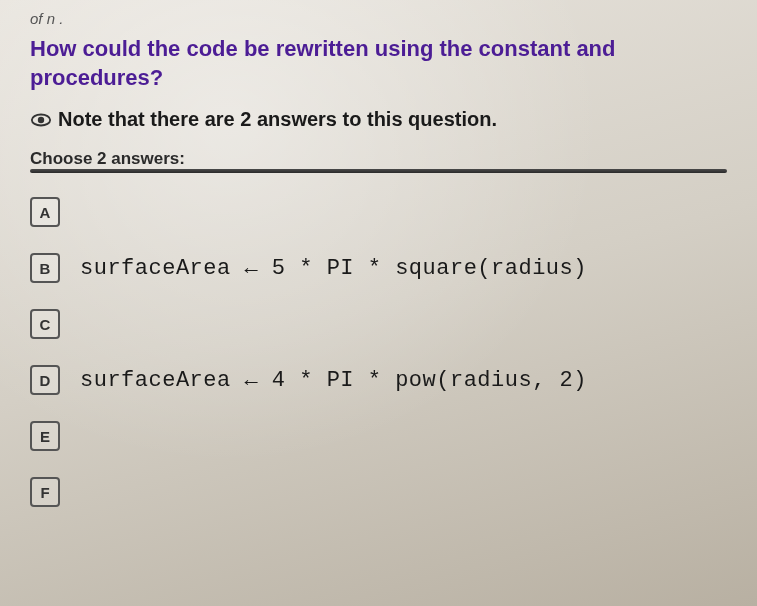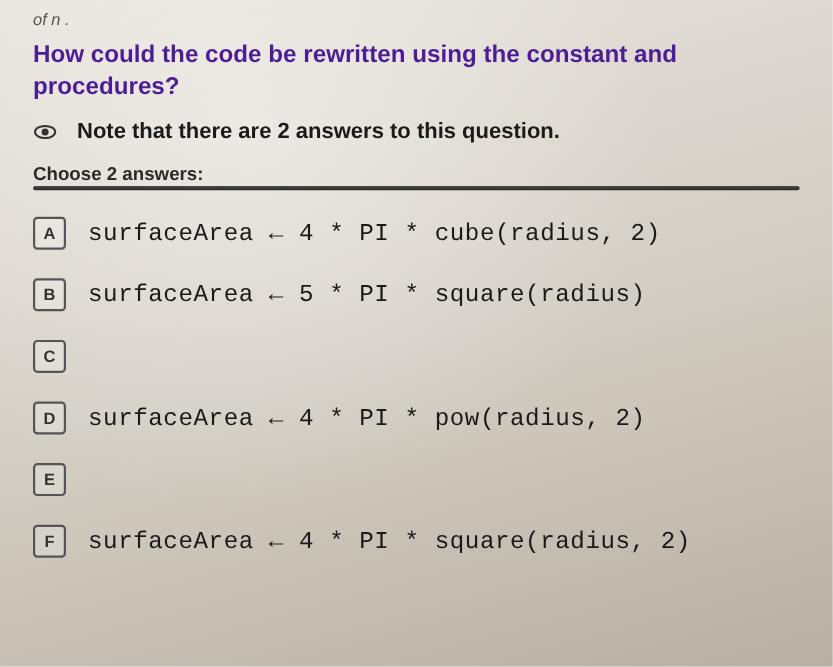--- a/index.html
+++ b/index.html
@@ -34,21 +34,21 @@
     .question {
       font-size: 22px;
       font-weight: 700;
       color: #4c1d95;
       margin-bottom: 16px;
       line-height: 1.3;
     }
     .note-line {
       display: flex;
       align-items: center;
-      gap: 18px;
+      gap: 6px;
       margin-bottom: 18px;
     }
     .eye-icon {
       width: 22px;
       height: 22px;
       display: inline-flex;
       align-items: center;
       justify-content: center;
     }
     .eye-icon svg {
@@ -126,34 +126,32 @@
     <span class="note-text">Note that there are 2 answers to this question.</span>
   </div>
 
   <div class="choose-line">Choose 2 answers:</div>
 
   <div class="divider"></div>
 
   <div class="options">
     <div class="option-row">
       <div class="option-box">A</div>
-      <div class="option-code">surfaceArea ← 4 * PI * cube(radius, 2)</div>
     </div>
     <div class="option-row">
       <div class="option-box">B</div>
       <div class="option-code">surfaceArea ← 5 * PI * square(radius)</div>
     </div>
     <div class="option-row">
       <div class="option-box">C</div>
     </div>
     <div class="option-row">
       <div class="option-box">D</div>
       <div class="option-code">surfaceArea ← 4 * PI * pow(radius, 2)</div>
     </div>
     <div class="option-row">
       <div class="option-box">E</div>
     </div>
     <div class="option-row">
       <div class="option-box">F</div>
-      <div class="option-code">surfaceArea ← 4 * PI * square(radius, 2)</div>
     </div>
   </div>
 </div>
 
 </body></html>

